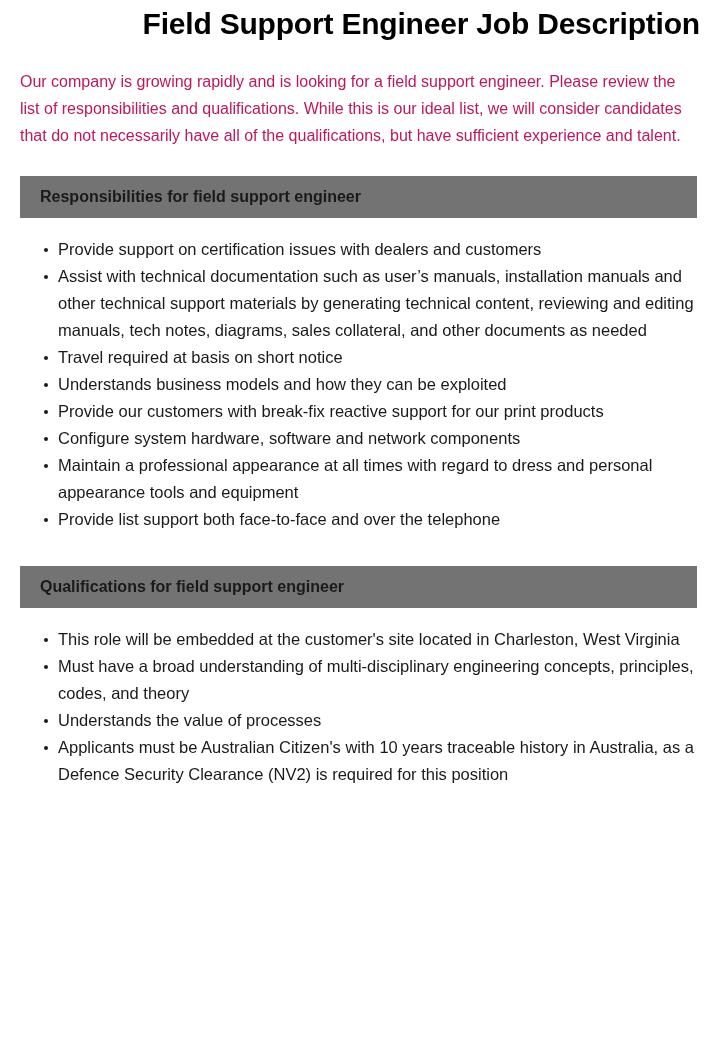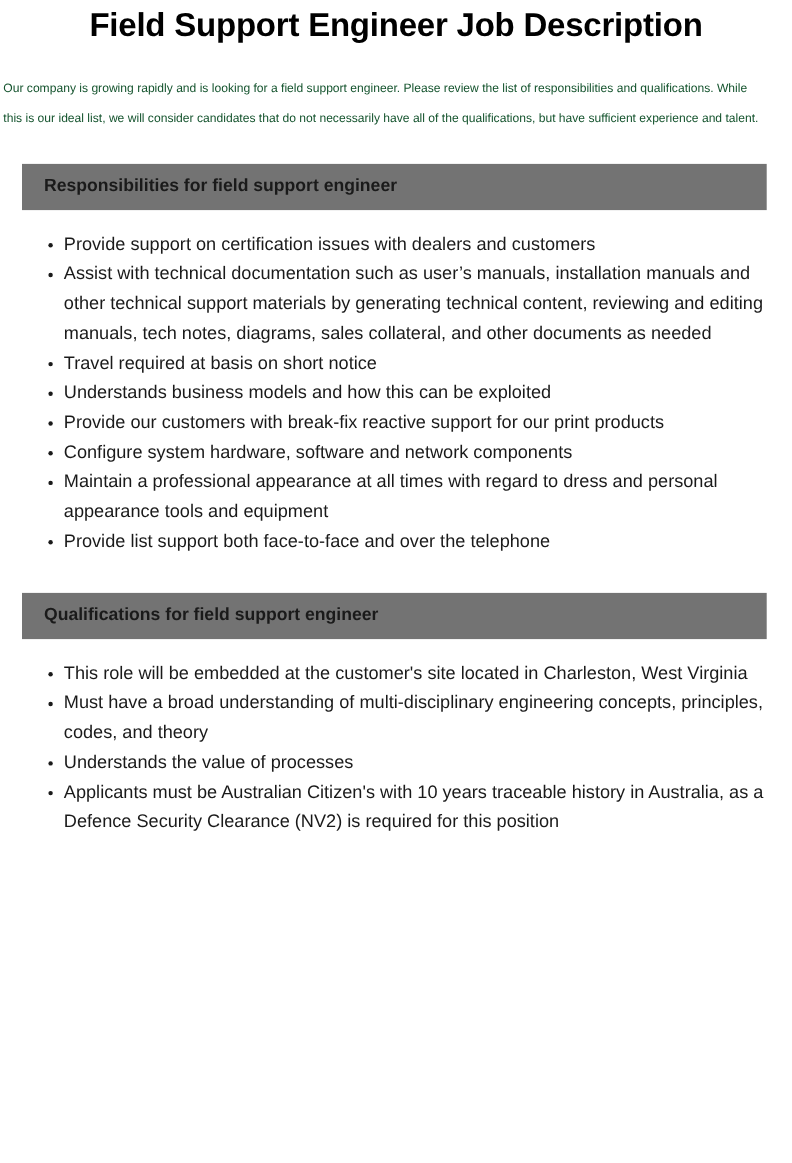--- a/index.html
+++ b/index.html
@@ -15,33 +15,33 @@
     -webkit-font-smoothing: antialiased;
   }
   .page {
     width: 720px;
     box-sizing: border-box;
     padding: 0;
   }
   .doc-title {
     margin: 0;
     padding: 4px 20px 0 20px;
-    text-align: center;
+    text-align: right;
     font-size: 30px;
     font-weight: bold;
     line-height: 40px;
     letter-spacing: -0.2px;
     color: #000000;
   }
   .intro {
     margin: 0;
-    padding: 24px 22px 0 3px;
-    font-size: 11px;
+    padding: 24px 22px 0 20px;
+    font-size: 16px;
     line-height: 27px;
-    color: #14532d;
+    color: #be185d;
   }
   .section {
     margin: 0;
     padding: 0;
   }
   .section-header {
     margin: 27px 23px 0 20px;
     background: #737373;
     padding: 10px 20px 11px 20px;
     font-size: 16px;
@@ -88,21 +88,21 @@
   <h1 class="doc-title">Field Support Engineer Job Description</h1>
 
   <p class="intro">Our company is growing rapidly and is looking for a field support engineer. Please review the list of responsibilities and qualifications. While this is our ideal list, we will consider candidates that do not necessarily have all of the qualifications, but have sufficient experience and talent.</p>
 
   <section class="section section-responsibilities">
     <div class="section-header">Responsibilities for field support engineer</div>
     <ul class="bullet-list">
       <li>Provide support on certification issues with dealers and customers</li>
       <li>Assist with technical documentation such as user’s manuals, installation manuals and other technical support materials by generating technical content, reviewing and editing manuals, tech notes, diagrams, sales collateral, and other documents as needed</li>
       <li>Travel required at basis on short notice</li>
-      <li>Understands business models and how this can be exploited</li>
+      <li>Understands business models and how they can be exploited</li>
       <li>Provide our customers with break-fix reactive support for our print products</li>
       <li>Configure system hardware, software and network components</li>
       <li>Maintain a professional appearance at all times with regard to dress and personal appearance tools and equipment</li>
       <li>Provide list support both face-to-face and over the telephone</li>
     </ul>
   </section>
 
   <section class="section section-qualifications">
     <div class="section-header">Qualifications for field support engineer</div>
     <ul class="bullet-list">

